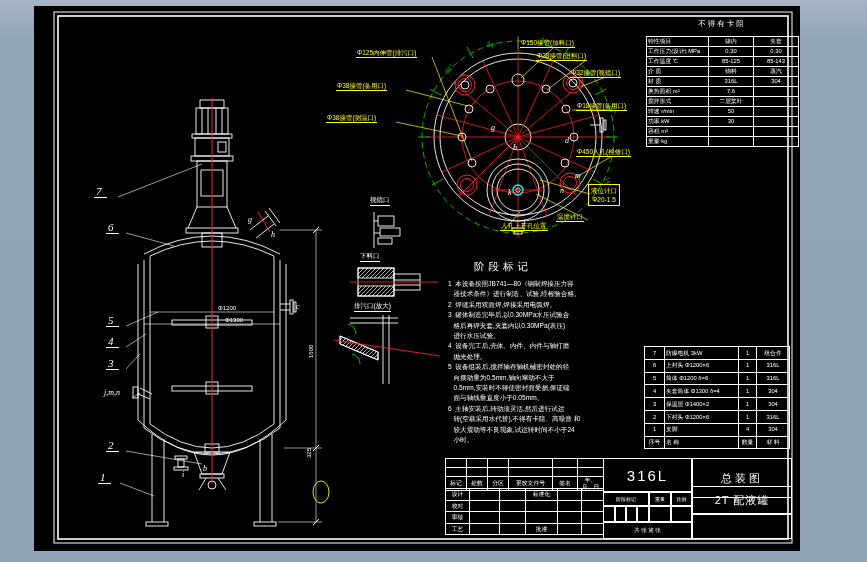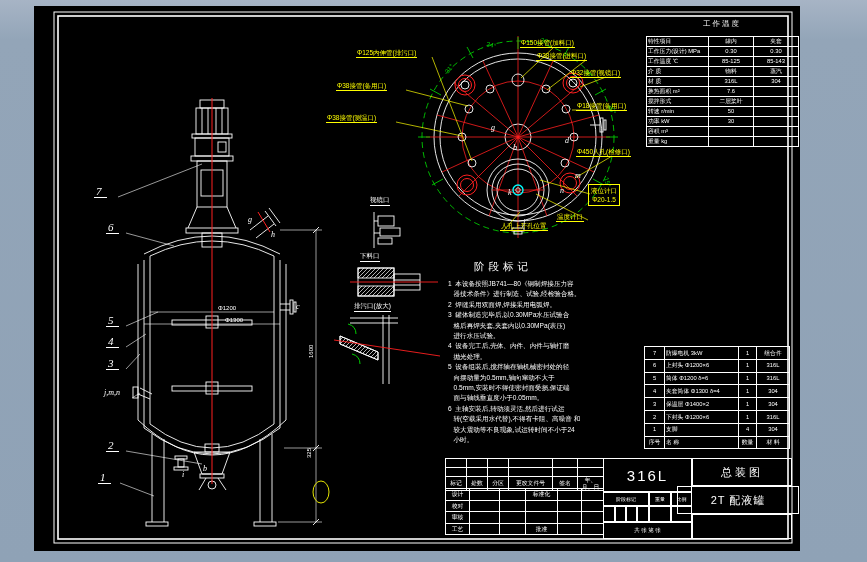--- a/index.html
+++ b/index.html
@@ -346,21 +346,21 @@
         <div class="req-line">5  设备组装后,搅拌轴在轴机械密封处的径</div>
         <div class="req-line">   向摆动量为0.5mm,轴向窜动不大于</div>
         <div class="req-line">   0.5mm,安装时不得使密封面受损,保证端</div>
         <div class="req-line">   面与轴线垂直度小于0.05mm。</div>
         <div class="req-line">6  主轴安装后,转动须灵活,然后进行试运</div>
         <div class="req-line">   转(空载采用水代替),不得有卡阻、高噪音 和</div>
         <div class="req-line">   较大震动等不良现象,试运转时间不小于24</div>
         <div class="req-line">   小时。</div>
       </div>
 
-    <div class="ttitle">工作温度</div>
+    <div class="ttitle">不得有卡阻</div>
     <div class="ttable">
       <table class="grid" style="width:152px">
         <colgroup>
             <col style="width:62px">
             <col style="width:45px">
             <col style="width:45px">
           </colgroup>
         <tbody>
 
         <tr>
@@ -574,19 +574,19 @@
       <div class="tb-cell" style="left:204px;top:34px;width:22px;height:14px;font-size:5px">重量</div>
       <div class="tb-cell" style="left:226px;top:34px;width:21px;height:14px;font-size:5px">比例</div>
       <div class="tb-cell" style="left:158px;top:48px;width:12px;height:16px"></div>
       <div class="tb-cell" style="left:170px;top:48px;width:11px;height:16px"></div>
       <div class="tb-cell" style="left:181px;top:48px;width:11px;height:16px"></div>
       <div class="tb-cell" style="left:192px;top:48px;width:12px;height:16px"></div>
       <div class="tb-cell" style="left:204px;top:48px;width:22px;height:16px"></div>
       <div class="tb-cell" style="left:226px;top:48px;width:21px;height:16px"></div>
       <div class="tb-cell" style="left:158px;top:64px;width:89px;height:17px;font-size:5.5px">共  张 第  张</div>
 
-      <div class="tb-cell" style="left:247px;top:0;width:100px;height:28px;font-size:11px;letter-spacing:3px">总装图</div>
-      <div class="tb-cell" style="left:232px;top:28px;width:122px;height:28px;font-size:11px;letter-spacing:1px">2T 配液罐</div>
+      <div class="tb-cell" style="left:247px;top:0;width:100px;height:40px;font-size:11px;letter-spacing:3px">总装图</div>
+      <div class="tb-cell" style="left:247px;top:28px;width:100px;height:28px;font-size:11px;letter-spacing:1px">2T 配液罐</div>
       <div class="tb-cell" style="left:247px;top:56px;width:100px;height:25px"></div>
     </div>
 
   </div>
 </div>
 
 </body></html>

